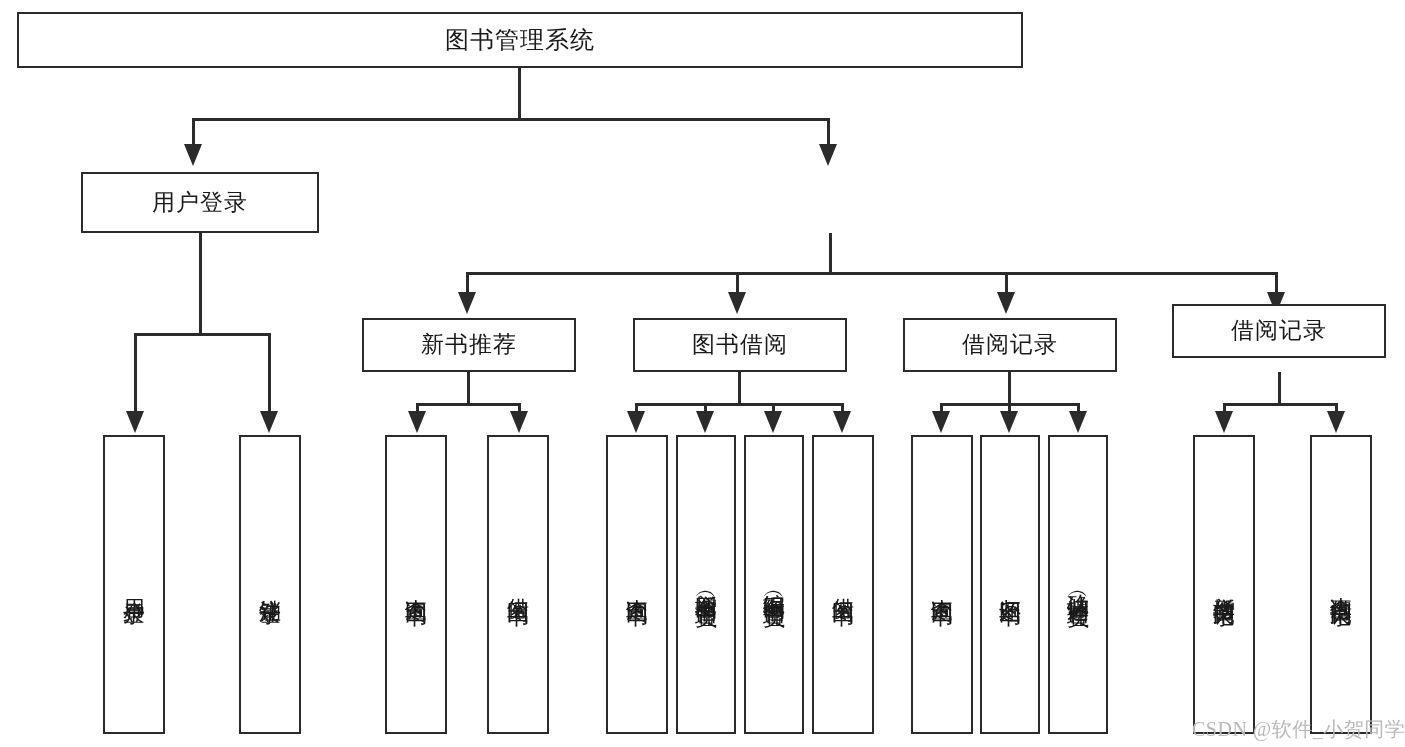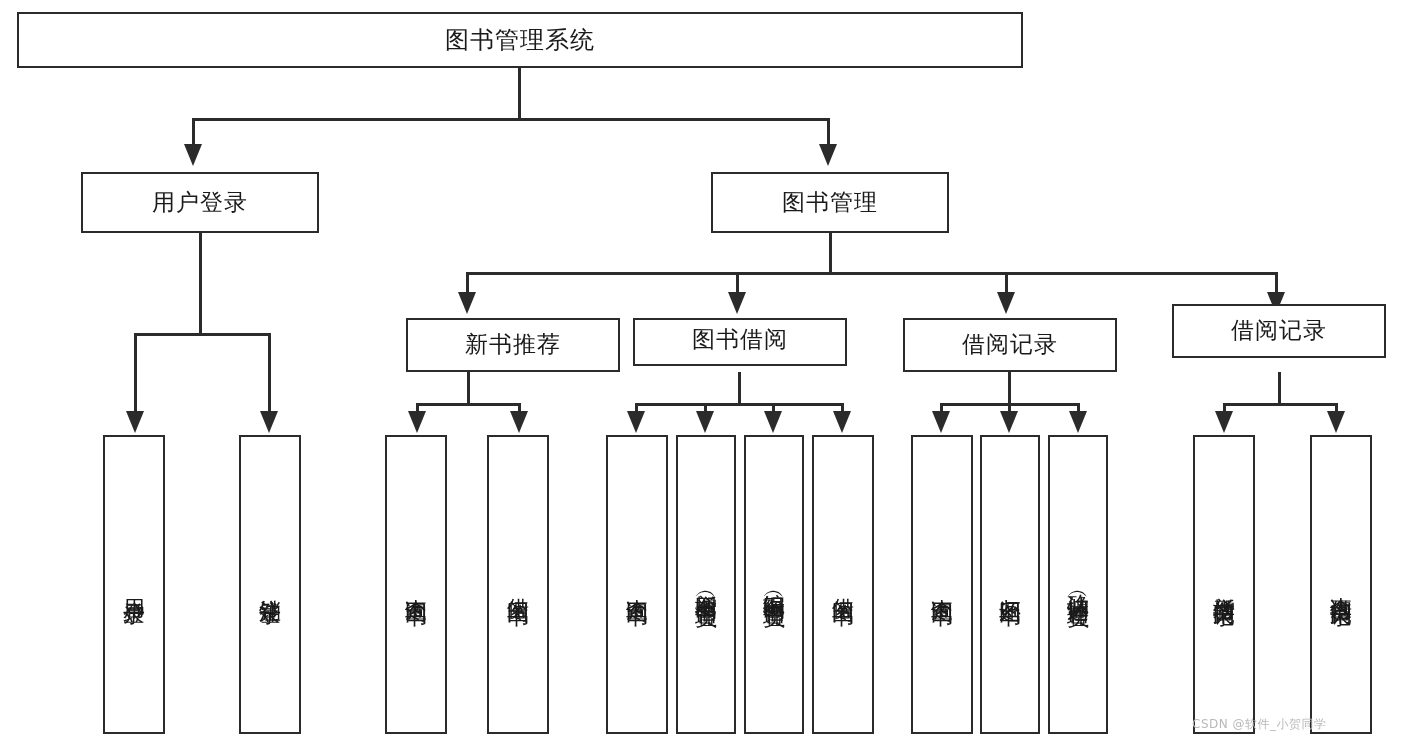--- a/index.html
+++ b/index.html
@@ -59,70 +59,68 @@
     position: absolute;
     width: 0;
     height: 0;
     border-left: 9px solid transparent;
     border-right: 9px solid transparent;
     border-top: 22px solid #2b2b2b;
   }
   #watermark {
     position: absolute;
     color: #b9b9b9;
-    font-size: 12px;
+    font-size: 20px;
     letter-spacing: 0.5px;
     white-space: nowrap;
+    font-family: Liberation Serif, serif;
   }
 </style>
 </head>
 <body>
 
 <div id="canvas">
 
   <div class="node h root" style="left:17px; top:12px; width:1006px; height:56px;">
     <span>图书管理系统</span>
   </div>
 
   <div class="conn vline" style="left:518px; top:68px; height:52px;"></div>
   <div class="conn hline" style="left:192px; top:118px; width:638px;"></div>
   <div class="conn vline" style="left:192px; top:118px; height:26px;"></div>
   <div class="conn vline" style="left:827px; top:118px; height:26px;"></div>
   <div class="arrow" style="left:184px; top:144px;"></div>
   <div class="arrow" style="left:819px; top:144px;"></div>
 
   <div class="node h" style="left:81px; top:172px; width:238px; height:61px;">
     <span>用户登录</span>
-  </div>
-  <div class="node h" style="left:711px; top:172px; width:238px; height:61px;">
-    <span>图书管理</span>
   </div>
 
   <div class="conn vline" style="left:199px; top:233px; height:102px;"></div>
   <div class="conn hline" style="left:134px; top:333px; width:137px;"></div>
   <div class="conn vline" style="left:134px; top:333px; height:80px;"></div>
   <div class="conn vline" style="left:268px; top:333px; height:80px;"></div>
   <div class="arrow" style="left:126px; top:411px;"></div>
   <div class="arrow" style="left:260px; top:411px;"></div>
 
   <div class="conn vline" style="left:829px; top:233px; height:42px;"></div>
   <div class="conn hline" style="left:466px; top:272px; width:812px;"></div>
   <div class="conn vline" style="left:466px; top:272px; height:22px;"></div>
   <div class="conn vline" style="left:736px; top:272px; height:22px;"></div>
   <div class="conn vline" style="left:1005px; top:272px; height:22px;"></div>
   <div class="conn vline" style="left:1275px; top:272px; height:22px;"></div>
   <div class="arrow" style="left:458px; top:292px;"></div>
   <div class="arrow" style="left:728px; top:292px;"></div>
   <div class="arrow" style="left:997px; top:292px;"></div>
   <div class="arrow" style="left:1267px; top:292px;"></div>
 
-  <div class="node h" style="left:362px; top:318px; width:214px; height:54px;margin-left:44px;">
+  <div class="node h" style="left:362px; top:318px; width:214px; height:54px;">
     <span>新书推荐</span>
   </div>
-  <div class="node h" style="left:633px; top:318px; width:214px; height:48px;font-family:Liberation Mono, monospace;">
+  <div class="node h" style="left:633px; top:318px; width:214px; height:54px;">
     <span>图书借阅</span>
   </div>
   <div class="node h" style="left:903px; top:318px; width:214px; height:54px;">
     <span>借阅记录</span>
   </div>
   <div class="node h" style="left:1172px; top:304px; width:214px; height:54px;">
     <span>借阅记录</span>
   </div>
 
   <div class="conn vline" style="left:467px; top:372px; height:34px;"></div>

